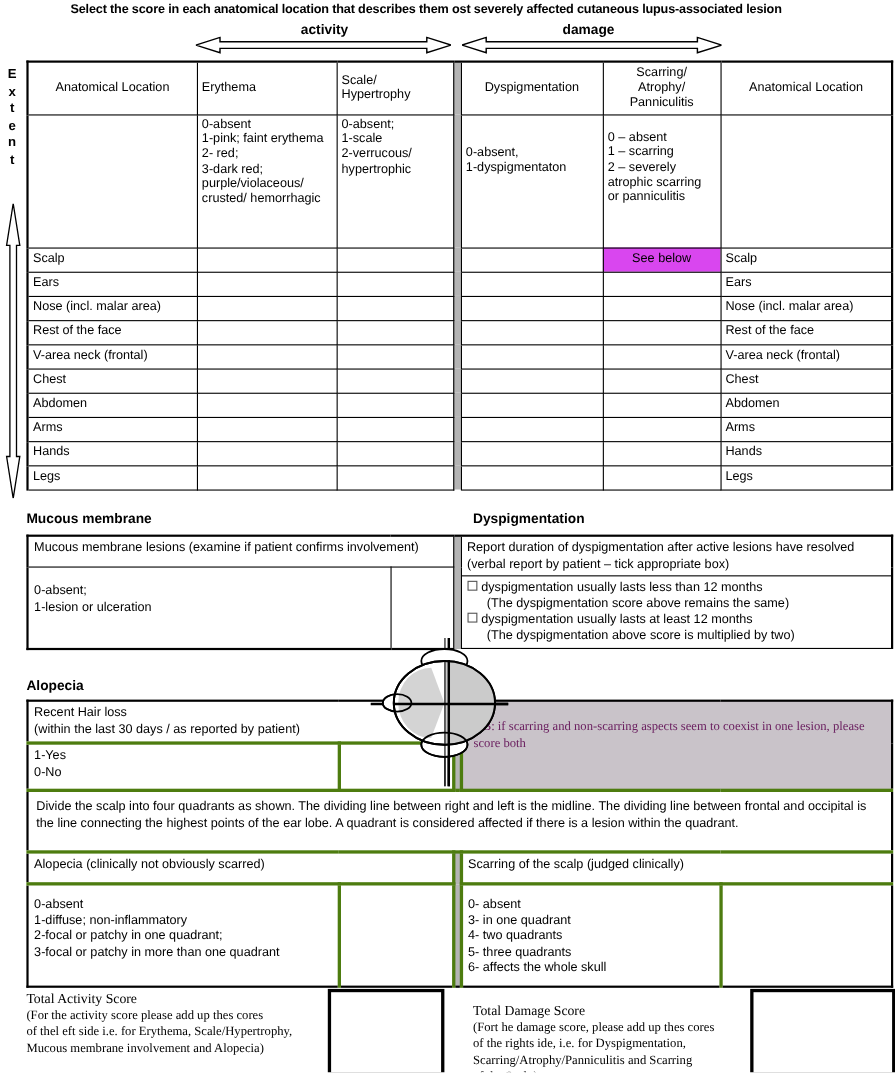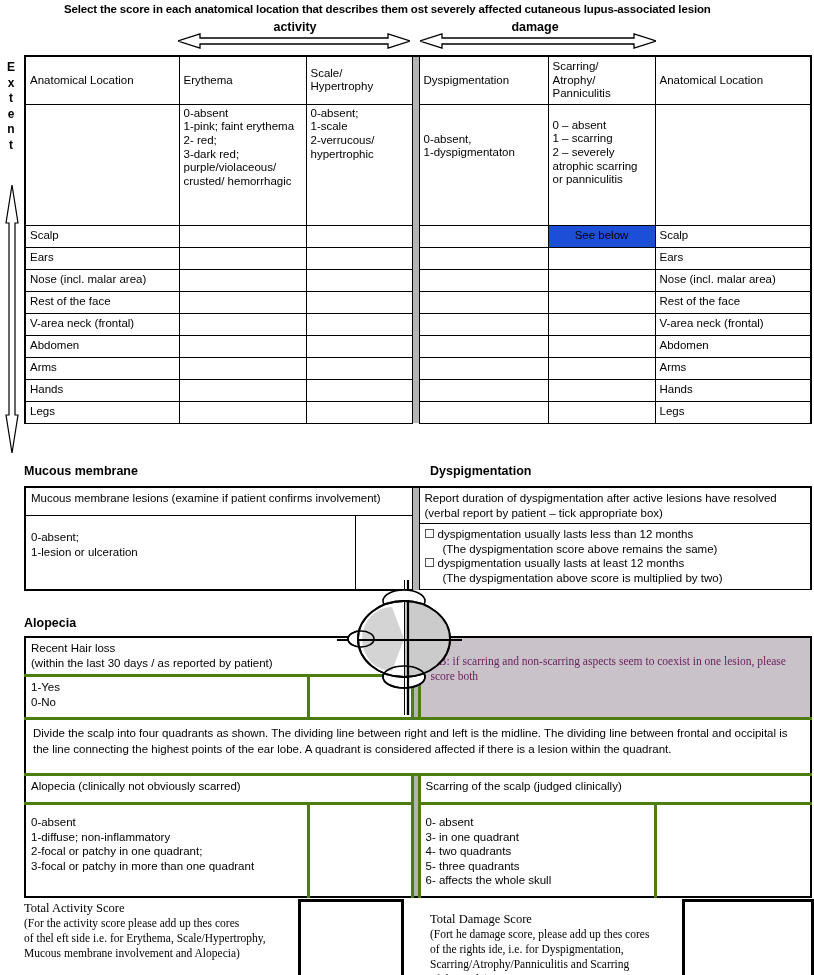--- a/index.html
+++ b/index.html
@@ -65,37 +65,37 @@
     table-layout: fixed;
     font-size: 11.5px;
   }
   #main-table td {
     border: 1px solid #000;
     padding: 2px 4px;
     vertical-align: top;
     line-height: 13.6px;
   }
   #main-table tr.hdr td {
-    text-align: left;
+    text-align: center;
     vertical-align: middle;
     height: 36px;
     padding: 3px 4px;
   }
   #main-table td.gapcol {
     border: none;
     background: #b4b4b4;
     padding: 0;
     width: 7px;
     border-left: 1px solid #000;
     border-right: 1px solid #000;
   }
   #main-table tr.legend td { height: 90px; vertical-align: top; }
   #main-table tr.body td { height: 19px; vertical-align: middle; padding-top:1px; padding-bottom:1px;}
   #main-table td.see-below {
-    background: #1d4ed8;
+    background: #d946ef;
     text-align: center;
     vertical-align: middle;
   }
   .outer-top { border-top: 2px solid #000 !important; }
   .outer-bot { border-bottom: 2px solid #000 !important; }
   .outer-left { border-left: 2px solid #000 !important; }
   .outer-right { border-right: 2px solid #000 !important; }
 
   
   .sub-head {
@@ -316,20 +316,29 @@
         <tr class="body">
           <td class="outer-left">V-area neck (frontal)</td>
           <td></td>
           <td></td>
           <td class="gapcol"></td>
           <td></td>
           <td></td>
           <td class="outer-right">V-area neck (frontal)</td>
         </tr>
         <tr class="body">
+          <td class="outer-left">Chest</td>
+          <td></td>
+          <td></td>
+          <td class="gapcol"></td>
+          <td></td>
+          <td></td>
+          <td class="outer-right">Chest</td>
+        </tr>
+        <tr class="body">
           <td class="outer-left">Abdomen</td>
           <td></td>
           <td></td>
           <td class="gapcol"></td>
           <td></td>
           <td></td>
           <td class="outer-right">Abdomen</td>
         </tr>
         <tr class="body">
           <td class="outer-left">Arms</td>

